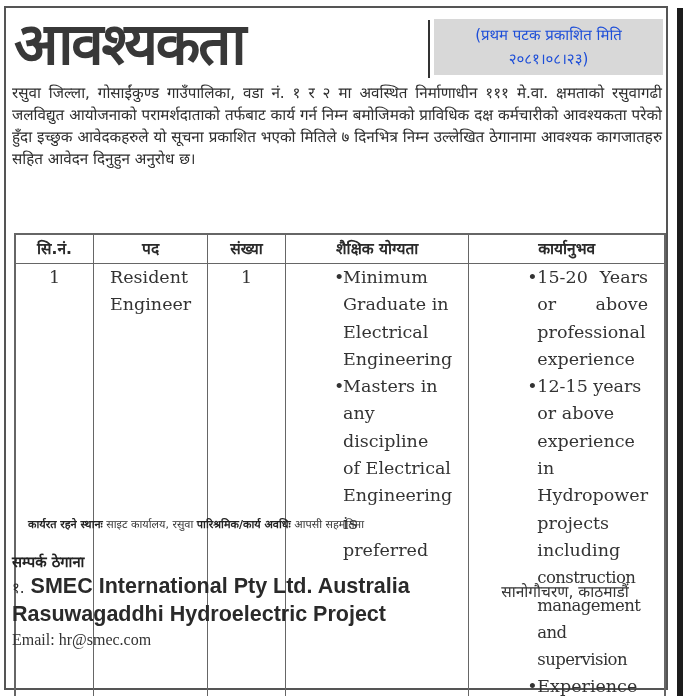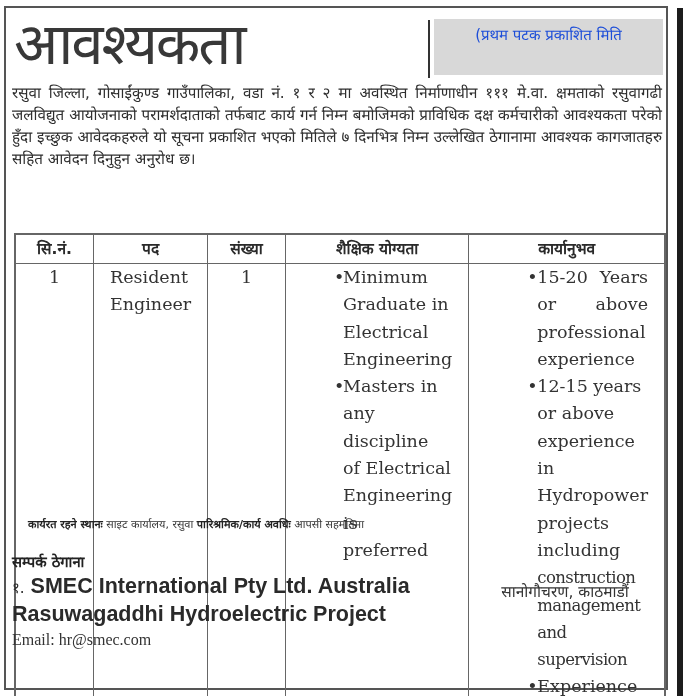--- a/index.html
+++ b/index.html
@@ -9,21 +9,21 @@
   }
   .frame {
     position: absolute; left: 4px; top: 6px; width: 664px; height: 684px;
     border: 2px solid #555555; box-sizing: border-box;
   }
   .right-bar {
     position: absolute; left: 677px; top: 8px; width: 6px; height: 688px; background: #1c1c1c;
   }
   .title {
     position: absolute; left: 14px; top: 10px; height: 68px; width: 400px;
-    font-family: "DejaVu Sans", sans-serif; font-weight: normal; font-size: 58px; line-height: 68px;
+    font-family: "DejaVu Sans", sans-serif; font-weight: bold; font-size: 58px; line-height: 68px;
     color: #383838; letter-spacing: -2px; white-space: nowrap;
   }
   .vdivider { position: absolute; left: 428px; top: 20px; width: 2px; height: 58px; background: #333; }
   .pubbox {
     position: absolute; left: 434px; top: 19px; width: 229px; height: 56px; background: #d8d8d8;
     font-family: "DejaVu Sans", sans-serif; font-size: 15px; color: #1d4ed8; text-align: center; line-height: 24px; padding-top: 4px; box-sizing: border-box;
   }
   .pubbox div { white-space: nowrap; }
   .intro {
     position: absolute; left: 12px; top: 82px; width: 650px;
@@ -80,20 +80,21 @@
 </head>
 <body>
 
 <div class="frame"></div>
 <div class="right-bar"></div>
 
 <div class="title">आवश्यकता</div>
 <div class="vdivider"></div>
 <div class="pubbox">
   <div>(प्रथम पटक प्रकाशित मिति</div>
+  <div>२०८१।०८।२३)</div>
 </div>
 
 <div class="intro">रसुवा जिल्ला, गोसाईंकुण्ड गाउँपालिका, वडा नं. १ र २ मा अवस्थित निर्माणाधीन १११ मे.वा. क्षमताको रसुवागढी जलविद्युत आयोजनाको परामर्शदाताको तर्फबाट कार्य गर्न निम्न बमोजिमको प्राविधिक दक्ष कर्मचारीको आवश्यकता परेको हुँदा इच्छुक आवेदकहरुले यो सूचना प्रकाशित भएको मितिले ७ दिनभित्र निम्न उल्लेखित ठेगानामा आवश्यक कागजातहरु सहित आवेदन दिनुहुन अनुरोध छ।</div>
 
 <table class="jobs">
   <thead>
     <tr>
       <th class="c1">सि.नं.</th>
       <th class="c2">पद</th>
       <th class="c3">संख्या</th>

